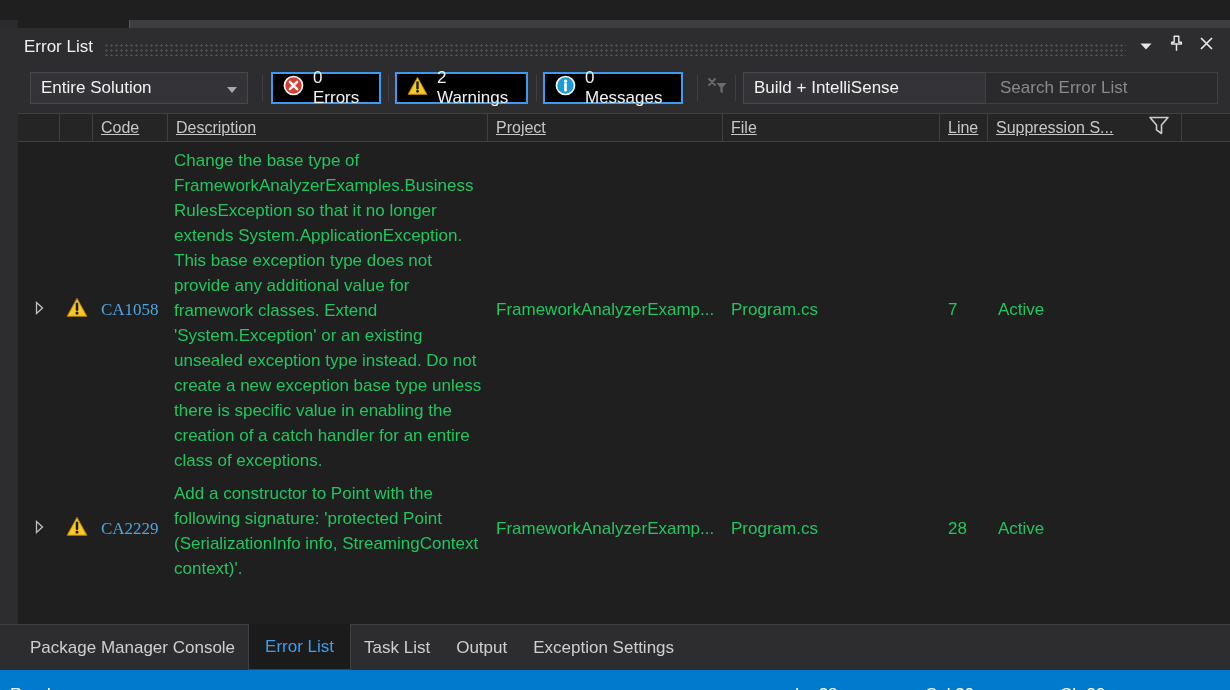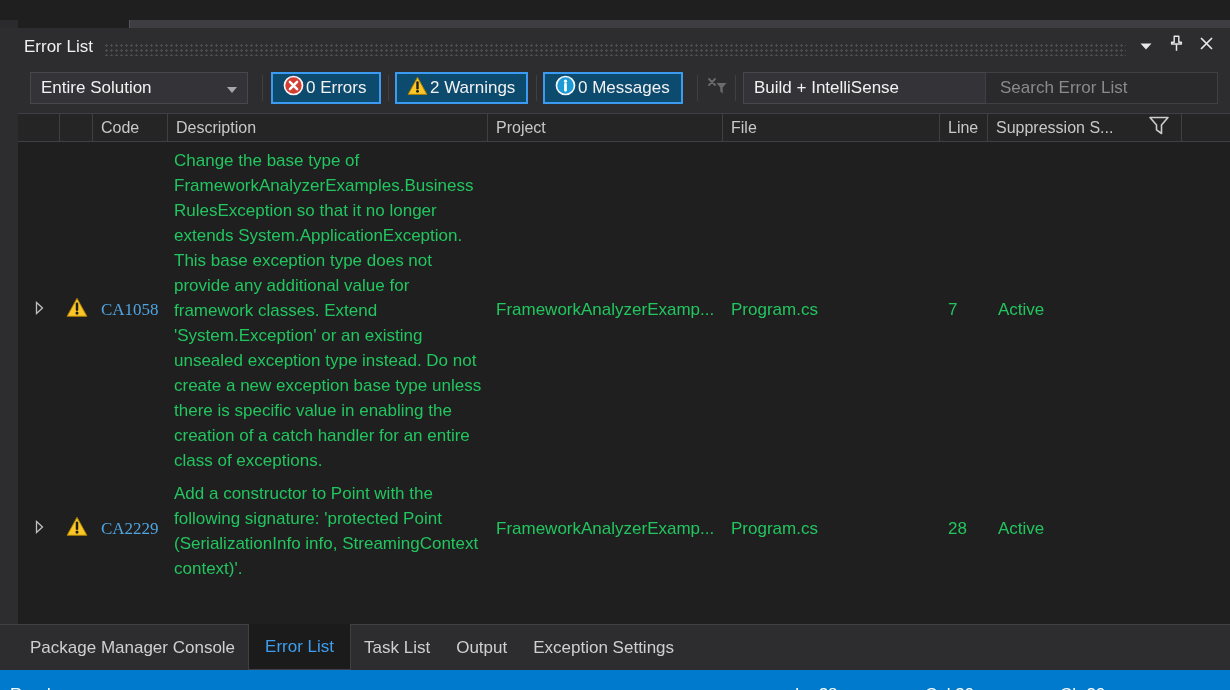--- a/index.html
+++ b/index.html
@@ -20,32 +20,32 @@
          background-image:radial-gradient(circle, #4b4b50 1.1px, transparent 1.3px);
          background-size:5px 5px; }
   .win-btns{ position:absolute; right:12px; top:5px; display:flex; gap:6px; }
   .win-btn{ width:24px; height:24px; display:flex; align-items:center; justify-content:center; }
 
   
   .tb{ position:absolute; top:44px; height:32px; display:flex; align-items:center; }
   .combo{ background:#333338; border:1px solid #47474d; color:#f2f2f2; font-size:17px;
           padding:0 10px; justify-content:space-between; }
   .tsep{ position:absolute; top:47px; width:1px; height:26px; background:#3f3f46; }
-  .toggle{ border:2px solid #3a9bf0; background:#0c4a6e; color:#f2f2f2; font-size:17px;
-           gap:2px; padding:0 10px; }
+  .toggle{ border:2px solid #3a9bf0; background:#000000; color:#f2f2f2; font-size:17px;
+           gap:9px; padding:0 10px; }
   .searchbox{ background:#2a2a2c; border:1px solid #3f3f46; padding:0 14px; gap:6px; }
   .searchbox input{ flex:1; background:transparent; border:none; outline:none;
                     color:#d8d8d8; font-size:17px; font-family:"Liberation Sans", sans-serif; }
   .searchbox input::placeholder{ color:#8a8a8a; opacity:1; }
 
   
   .left-strip{ position:absolute; left:0; top:93px; width:18px; height:511px; background:#2d2d30; }
   .grid-cols{ display:grid; grid-template-columns:42px 33px 75px 320px 235px 217px 48px 194px 1fr; }
   .thead{ position:absolute; left:18px; top:93px; width:1212px; height:29px; background:#252526;
-          border-top:1px solid #3f3f46; border-bottom:1px solid #3f3f46; font-size:16px; color:#c8c8c8; }
+          border-top:1px solid #3f3f46; border-bottom:1px solid #3f3f46; font-size:16px; color:#c8c8c8;text-decoration:underline; }
   .thead .hc{ display:flex; align-items:center; padding-left:8px; border-right:1px solid #3f3f46; }
   .thead .hc.filler{ border-right:none; }
   .thead .hc.supp{ justify-content:space-between; padding-right:10px; }
 
   .tbody{ position:absolute; left:18px; top:123px; width:1212px; height:481px; background:#1f1f20; }
   .row{ overflow:hidden; }
   .row .cell{ display:flex; align-items:center; font-size:17px; color:#22c55e; }
   .cell.center{ justify-content:center; }
   .cell.code{ padding-left:8px; color:#4fa5e0;font-family:Liberation Serif, serif; }
   .cell.desc{ display:block; padding:5px 6px 0 6px; line-height:25px; word-break:break-word; }

